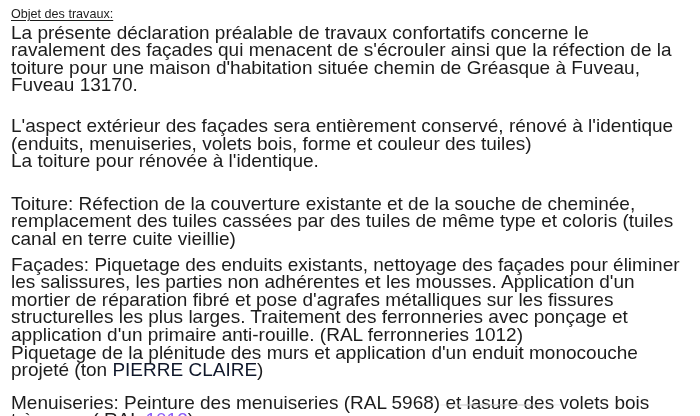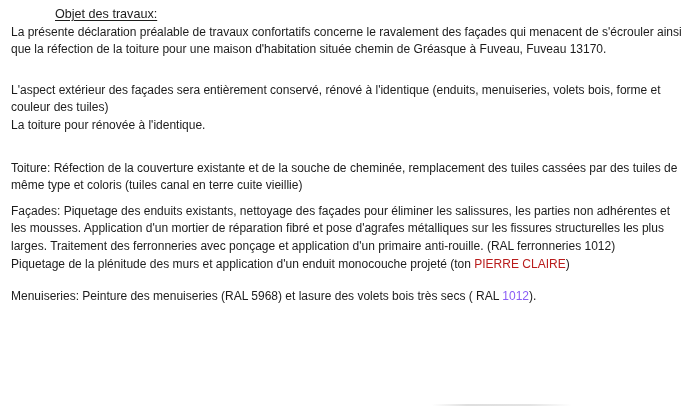--- a/index.html
+++ b/index.html
@@ -19,41 +19,40 @@
     position: relative;
     width: 700px;
     height: 416px;
     background: #ffffff;
     box-sizing: border-box;
     padding: 6px 14px 0 11px;
   }
   .heading {
     font-size: 12.6px;
     line-height: 17.6px;
-    margin-left: 44px;
   }
   .heading .u {
     text-decoration: underline;
     text-underline-offset: 2px;
     text-decoration-thickness: 1px;
   }
   .lead {
     text-underline-offset: 2px;
     text-decoration-thickness: 1px;
   }
   .para {
-    font-size: 12px;
+    font-size: 19px;
     line-height: 17.6px;
     max-width: 676px;
   }
   .spacer-sm { height: 8px; }
   .spacer-md { height: 15px; }
   .spacer-lg { height: 17px; }
   .faded {
-    color: #b91c1c;
+    color: #0f172a;
   }
   .faded-mid {
     color: #8b5cf6;
   }
   .smudge {
     position: absolute;
     left: 432px;
     top: 404px;
     width: 140px;
     height: 2px;

